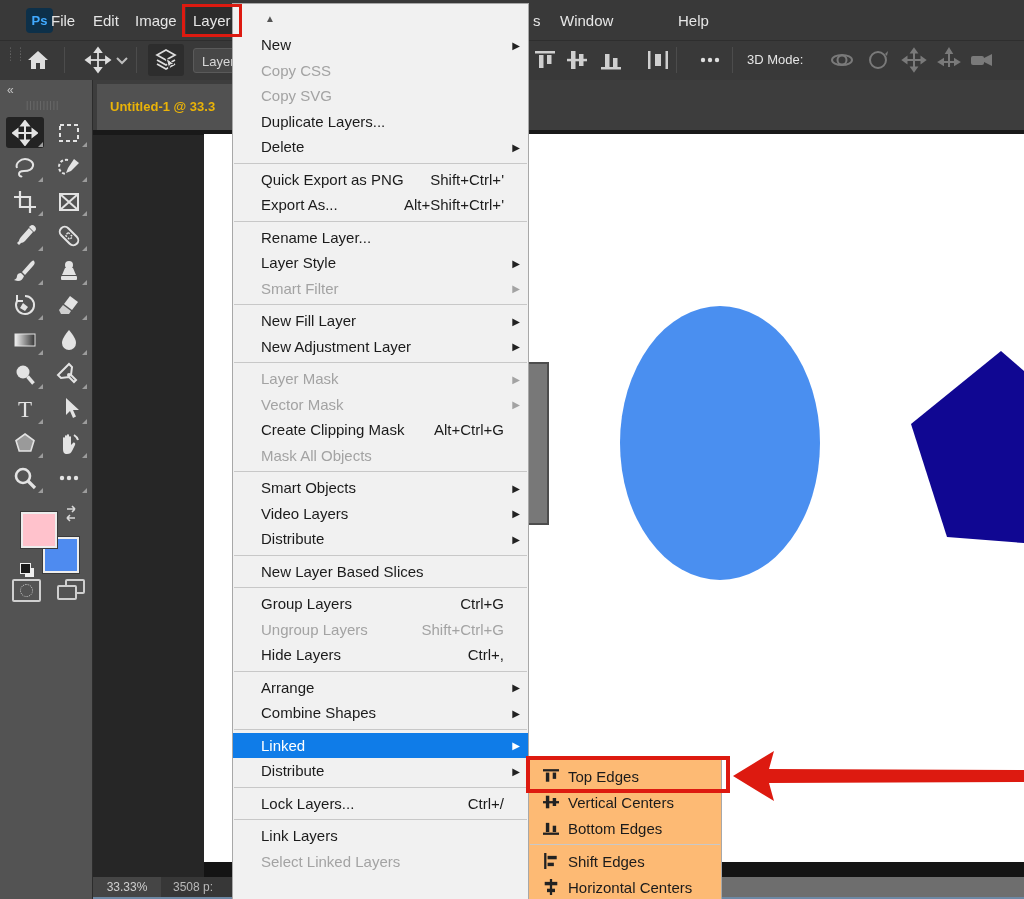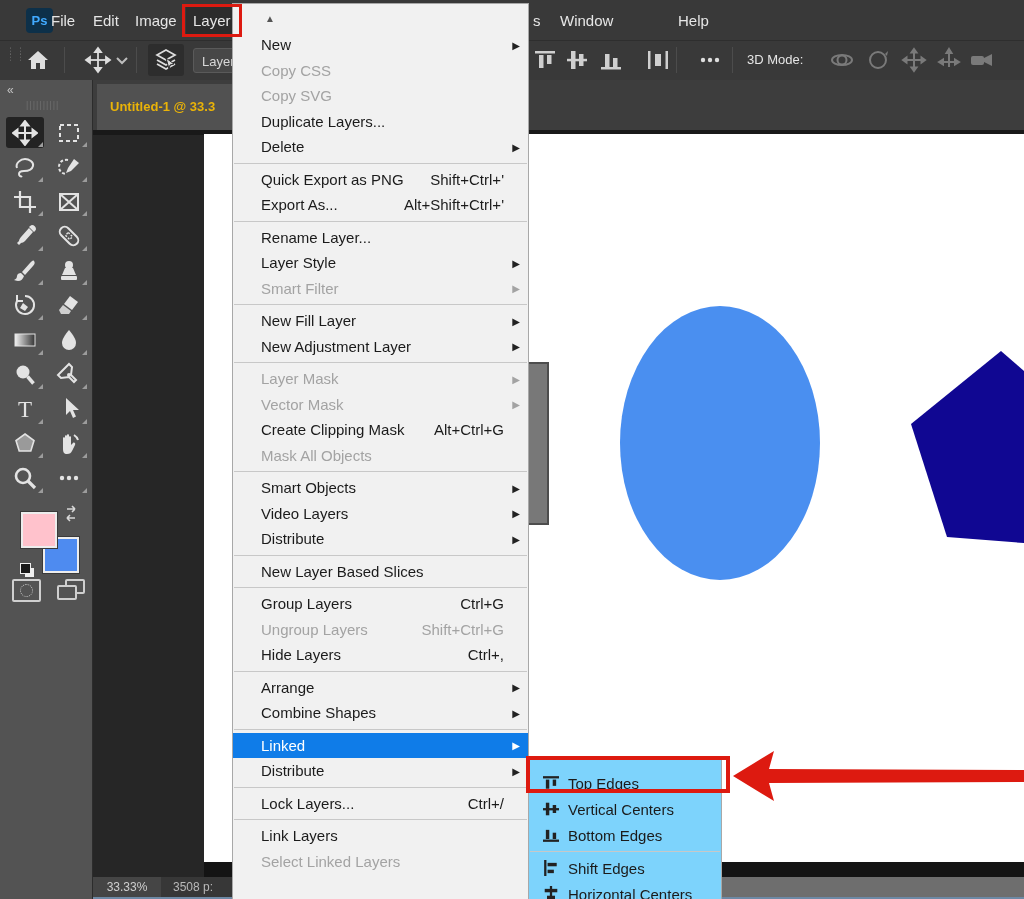--- a/index.html
+++ b/index.html
@@ -54,22 +54,22 @@
   .mi .lbl{flex:0 0 auto}
   .mi .sc{margin-left:auto;padding-right:16px;font-size:15px}
   .mi .ar{position:absolute;right:8px;top:50%;transform:translateY(-50%);font-size:10px;color:#222}
   .mi.disabled{color:#a3a3a3}
   .mi.disabled .ar{color:#a3a3a3}
   .mi.hl{background:#0f7ce8;color:#ffffff}
   .mi.hl .ar{color:#ffffff}
   .menu-sep{height:7px;display:flex;align-items:center}
   .menu-sep div{height:1px;background:#c8c8c8;width:100%;margin:0 1px}
   
-  .submenu{left:528px;top:757px;width:194px;height:142px;background:#7dd3fc;border:1px solid #a8a8a8;border-bottom:none;
-           box-sizing:border-box;z-index:5;padding-top:12px}
+  .submenu{left:528px;top:757px;width:194px;height:142px;background:#fdba74;border:1px solid #a8a8a8;border-bottom:none;
+           box-sizing:border-box;z-index:5;padding-top:5px}
   .smi{height:26px;display:flex;align-items:center;padding-left:14px;font-size:15px;color:#1b1b1b}
   .smi svg{width:16px;height:16px;margin-right:9px;flex:0 0 auto}
   .anno-top-edges{left:526px;top:756px;width:196px;height:29px}
   .arrow-svg{left:700px;top:740px;width:324px;height:70px;z-index:6}
 </style>
 </head>
 <body>
 
 <div class="abs tabbar"></div>
 <div class="abs doc-tab">Untitled-1 @ 33.3</div>

